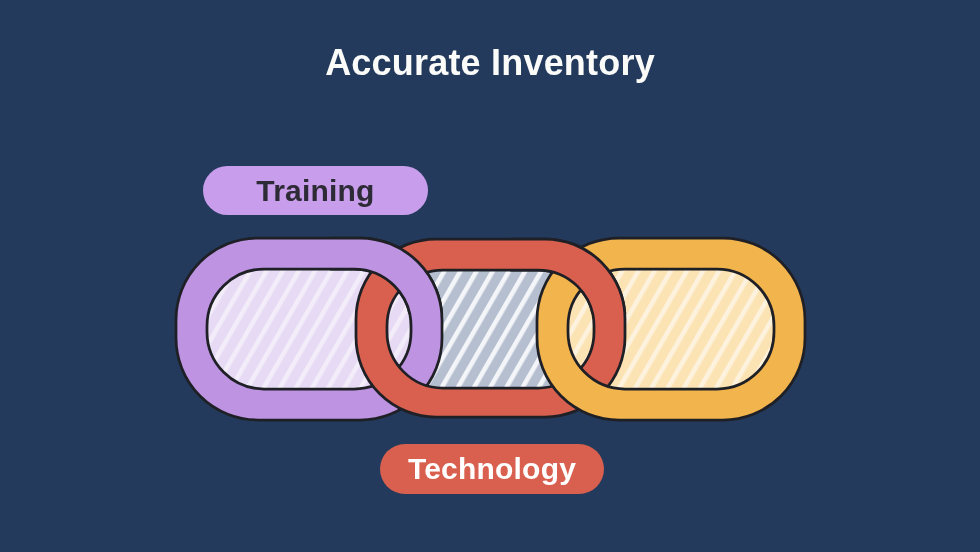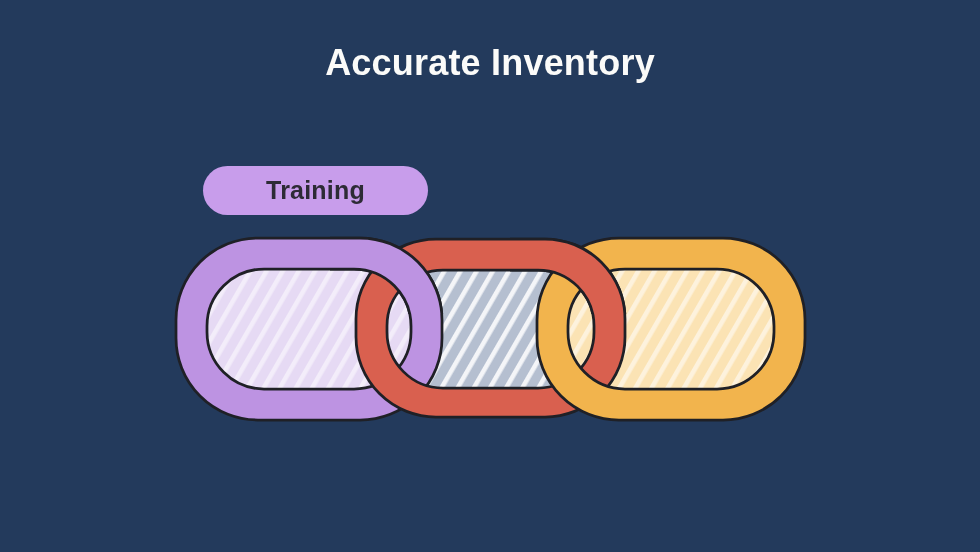--- a/index.html
+++ b/index.html
@@ -10,21 +10,21 @@
   }
   .stage{position:absolute;inset:0;width:980px;height:552px;}
   .title{
     position:absolute;top:42px;left:0;width:980px;text-align:center;
     font-size:36px;font-weight:800;letter-spacing:0.2px;
     color:var(--title_text,#fff);
   }
   .chain-svg{position:absolute;left:0;top:0;width:980px;height:552px;}
   .pill{
     position:absolute;display:flex;align-items:center;justify-content:center;
-    border-radius:26px;font-weight:800;font-size:25px;letter-spacing:0.2px;
+    border-radius:26px;font-weight:800;font-size:30px;letter-spacing:0.2px;
   }
   .pill-training{left:203px;top:166px;width:225px;height:49px;
     background:var(--pill_purple,#C89DEB);color:var(--text_dark,#2D2B35);}
   .pill-audits{left:540px;top:166px;width:276px;height:49px;
     background:var(--pill_yellow,#F2B44D);color:var(--text_dark,#2D2B35);}
   .pill-technology{left:380px;top:444px;width:224px;height:50px;
     background:var(--pill_red,#D9604F);color:var(--text_light,#FFFFFF);}
 
   
   .band-purple{fill:var(--link_purple,#BD93E2);stroke:var(--outline,#1F2026);stroke-width:2.75;}
@@ -84,14 +84,17 @@
       M625,269 H717 A57,57 0 0 1 774,326 V332 A57,57 0 0 1 717,389 H625 A57,57 0 0 1 568,332 V326 A57,57 0 0 1 625,269 Z"></path>
 
     <path class="band-red" fill-rule="evenodd" clip-path="url(#clipRedTop)" d="
       M436,239 H545 A80,80 0 0 1 625,319 V337 A80,80 0 0 1 545,417 H436 A80,80 0 0 1 356,337 V319 A80,80 0 0 1 436,239 Z
       M443,270 H538 A56,56 0 0 1 594,326 V332 A56,56 0 0 1 538,388 H443 A56,56 0 0 1 387,332 V326 A56,56 0 0 1 443,270 Z"></path>
   </svg>
 
   <div class="pill pill-training">
     <span>Training</span>
   </div>
+  <div class="pill pill-technology">
+    <span>Technology</span>
+  </div>
 
 </div>
 
 </body></html>

